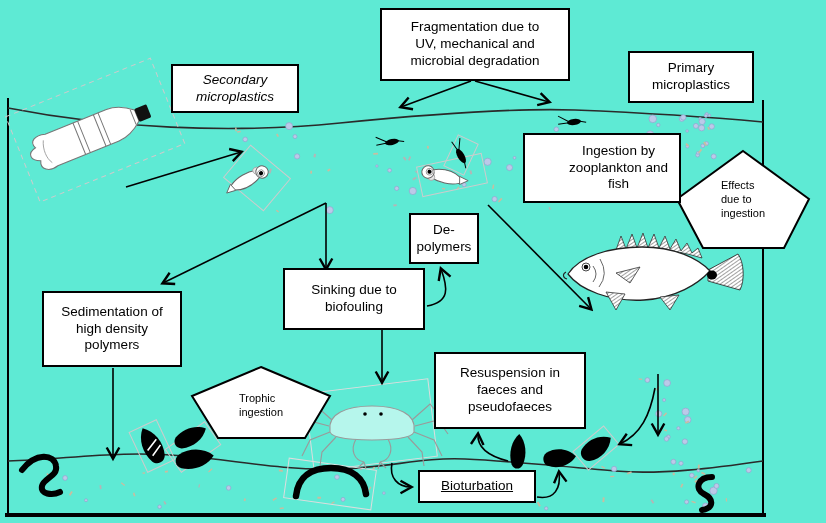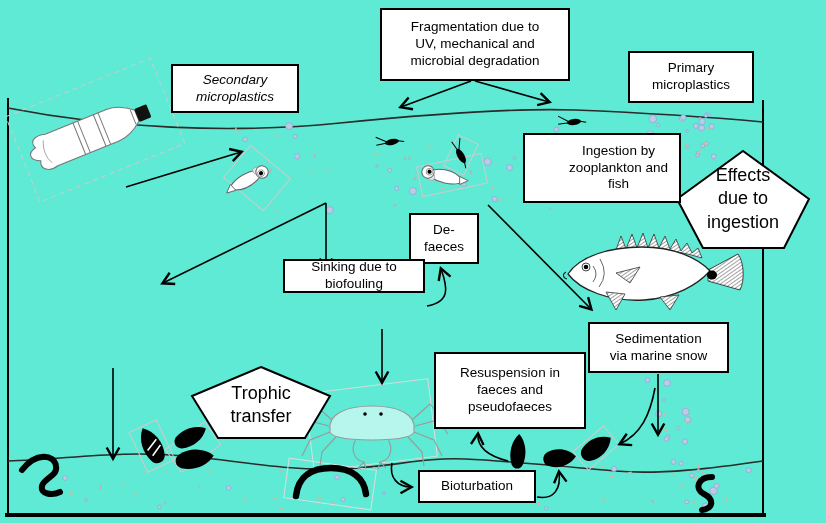--- a/index.html
+++ b/index.html
@@ -9,21 +9,21 @@
   }
   .stage svg.layer { position:absolute; left:0; top:0; }
   .box {
     position:absolute; background:#ffffff; border:2px solid #000;
     display:flex; align-items:center; justify-content:center;
     text-align:center; font-size:13.5px; line-height:1.25; color:#000;
     white-space:pre-line; box-sizing:border-box; z-index:3;
   }
   .pent-label {
     position:absolute; display:flex; align-items:center; justify-content:center;
-    text-align:center; font-size:18px; line-height:1.28; color:#000;
+    font-size:11px; line-height:1.28; color:#000;
     white-space:pre-line; z-index:3;
   }
 </style>
 </head>
 <body>
 
 <div class="stage">
 
 <svg class="layer" width="826" height="523" viewBox="0 0 826 523">
   <defs>
@@ -323,29 +323,30 @@
 UV, mechanical and
 microbial degradation</div>
 <div class="box" style="left:171px; top:64px; width:128px; height:49px;font-style:italic;">Secondary
 microplastics</div>
 <div class="box" style="left:628px; top:51px; width:126px; height:52px;text-align:center;">Primary
 microplastics</div>
 <div class="box" style="left:523px; top:133px; width:158px; height:70px;padding-left:33px;">Ingestion by
 zooplankton and
 fish</div>
 <div class="box" style="left:409px; top:213px; width:70px;  height:51px;">De-
-faeces</div>
-<div class="box" style="left:283px; top:259px; width:142px; height:34px;">Sinking due to
+polymers</div>
+<div class="box" style="left:283px; top:268px; width:142px; height:62px;">Sinking due to
 biofouling</div>
-<div class="box" style="left:588px; top:322px; width:141px; height:51px;">Sedimentation
-via marine snow</div>
+<div class="box" style="left:42px;  top:291px; width:140px; height:76px;">Sedimentation of
+high density
+polymers</div>
 <div class="box" style="left:434px; top:352px; width:152px; height:77px;">Resuspension in
 faeces and
 pseudofaeces</div>
-<div class="box" style="left:418px; top:470px; width:118px; height:33px;">Bioturbation</div>
+<div class="box" style="left:418px; top:470px; width:118px; height:33px;text-decoration:underline;">Bioturbation</div>
 
 <div class="pent-label" style="left:693px; top:166px; width:100px; height:66px;">Effects
 due to
 ingestion</div>
 <div class="pent-label" style="left:201px; top:384px; width:120px; height:42px;">Trophic
-transfer</div>
+ingestion</div>
 
 </div>
 
 </body></html>

